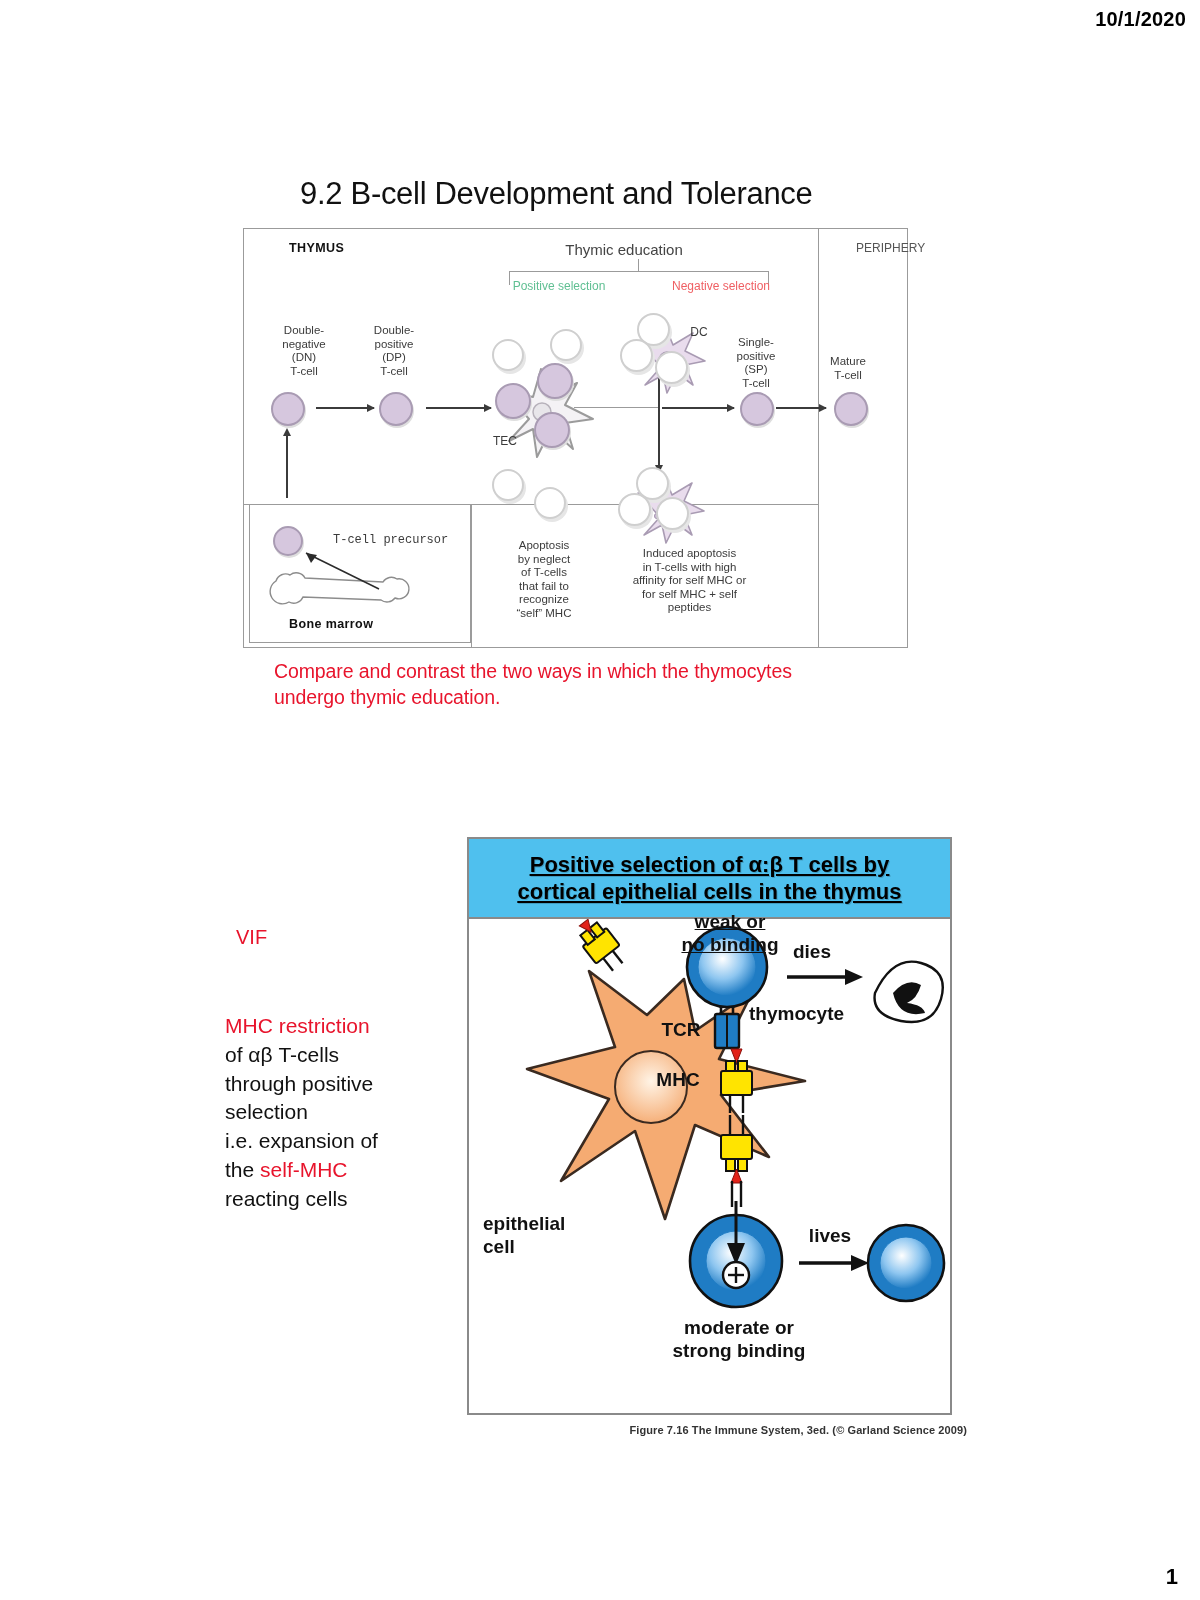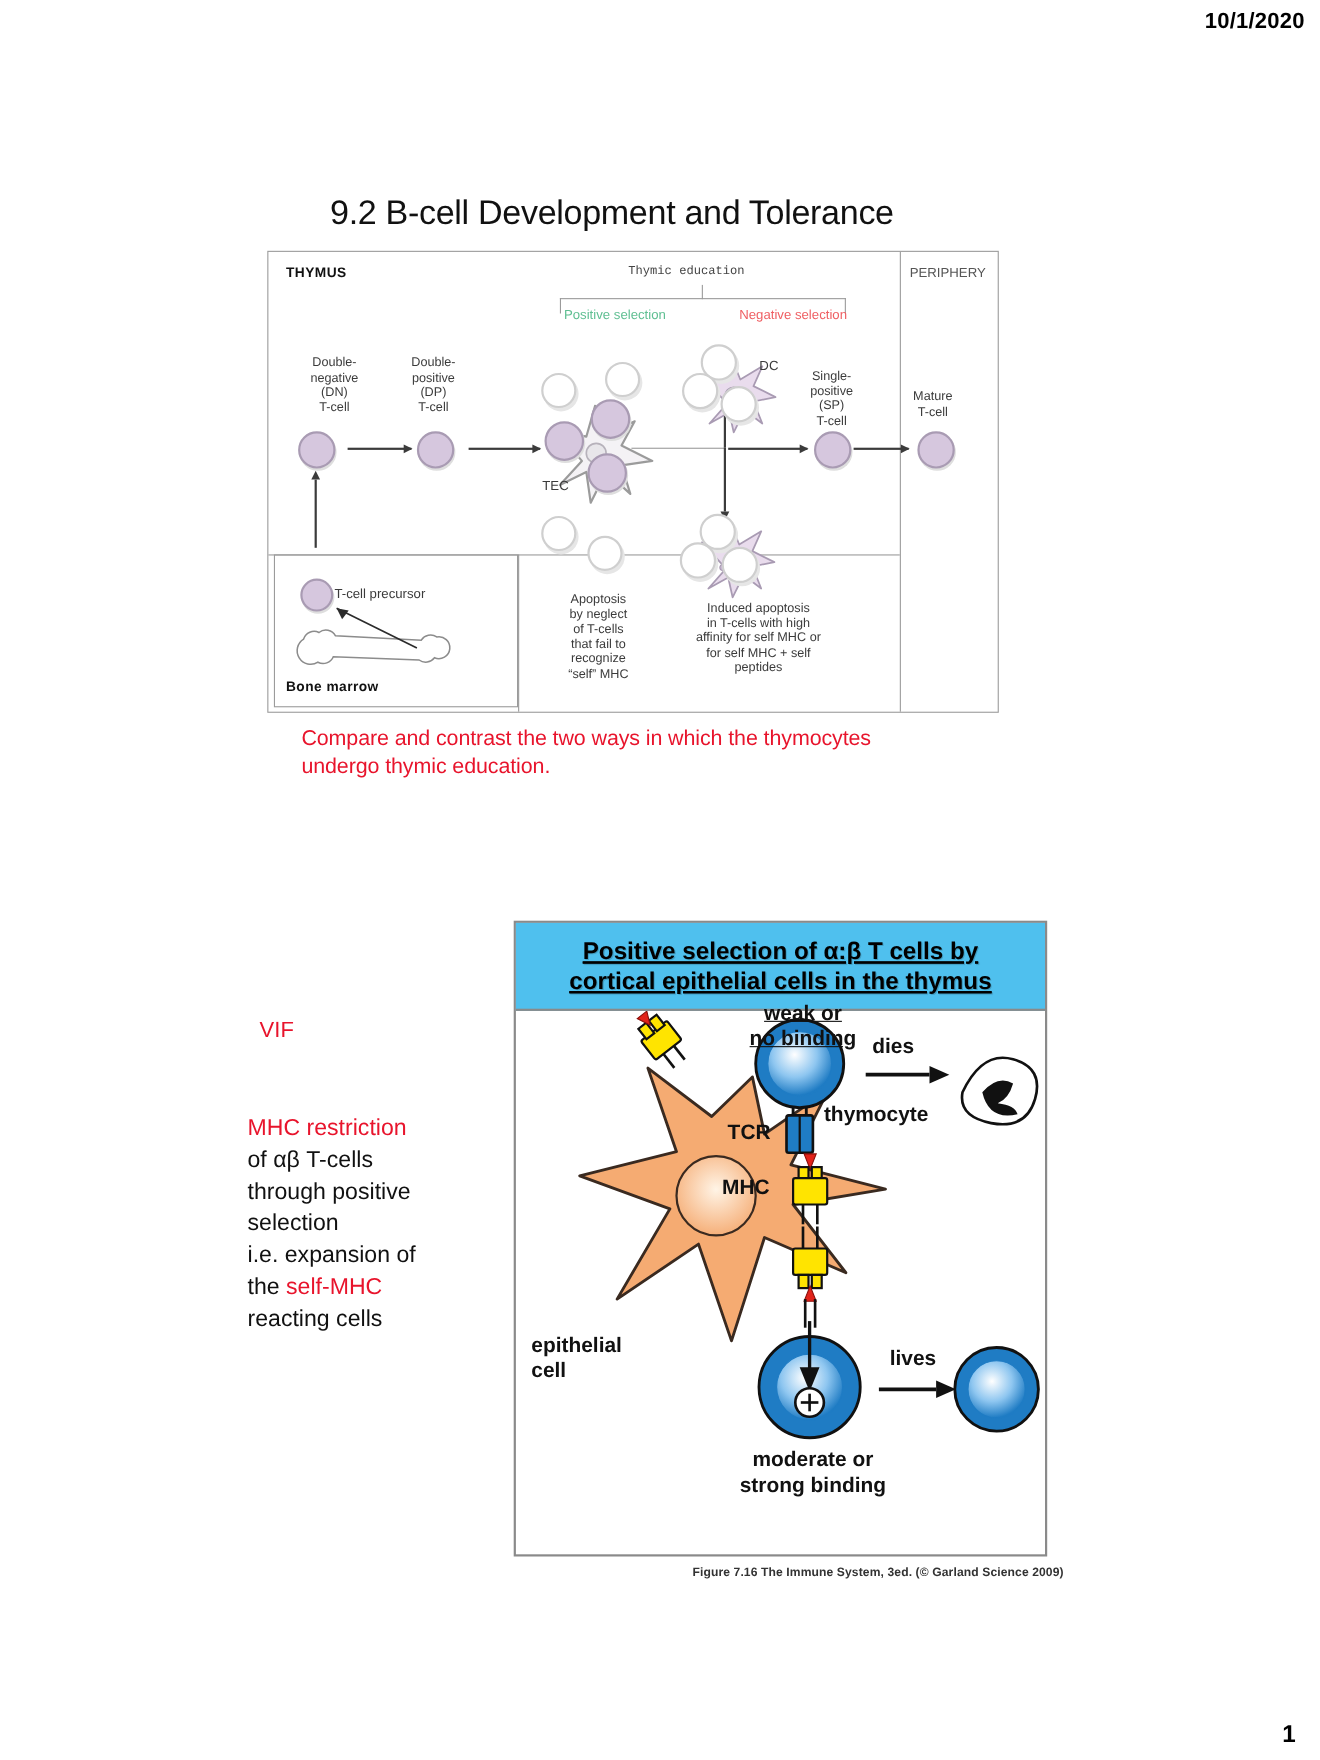--- a/index.html
+++ b/index.html
@@ -37,26 +37,26 @@
     box-sizing:border-box;
     font-size:11.5px; color:#3b3b3b;
   }
   .fig1 .vline{
     position:absolute; top:0; bottom:0; width:1px; background:#9b9b9b;
   }
   .fig1 .hline{
     position:absolute; height:1px; background:#9b9b9b;
   }
   .lbl{position:absolute; line-height:1.18; text-align:center; white-space:pre-line;}
-  .lbl-left{text-align:left;}
+  .lbl-left{text-align:left;margin-left:29px;}
   .bold{font-weight:700; color:#111; letter-spacing:.4px;}
 
   .thymus-lab{left:16px; top:12px; font-size:12.5px;}
   .periphery-lab{left:583px; top:12px; font-size:12px; color:#555;}
-  .thymic-edu{left:300px; top:12px; width:160px; font-size:11px; color:#444;font-family:Liberation Mono, monospace;}
+  .thymic-edu{left:300px; top:12px; width:160px; font-size:15px; color:#444;}
 
   .bracket{
     position:absolute; left:265px; top:42px; width:260px; height:14px;
     border:1px solid #9b9b9b; border-bottom:none; box-sizing:border-box;
   }
   .bracket-stem{
     position:absolute; left:394px; top:30px; width:1px; height:13px; background:#9b9b9b;
   }
   .pos-sel{left:230px; top:50px; width:170px; color:#5fbf92; font-size:12px;}
   .neg-sel{left:392px; top:50px; width:170px; color:#ef5f63; font-size:12px;}
@@ -230,21 +230,21 @@
   <div class="arrow-h" style="left:418px; top:178px; width:72px;"></div>
   <div class="cell" style="left:496px; top:163px; width:30px; height:30px;"></div>
 
   <div class="lbl mature-lab" style="left:564px; top:126px; width:80px;">Mature
 T-cell</div>
   <div class="arrow-h" style="left:532px; top:178px; width:50px;"></div>
   <div class="cell" style="left:590px; top:163px; width:30px; height:30px;"></div>
 
   <div class="bm-box"></div>
   <div class="cell" style="left:29px; top:297px; width:26px; height:26px;"></div>
-  <div class="lbl lbl-left precursor-lab" style="left:60px; top:304px; width:140px; font-size:12px;">T-cell precursor</div>
+  <div class="lbl lbl-left precursor-lab" style="left:60px; top:304px; width:140px; font-size:12px;font-family:Liberation Mono, monospace;">T-cell precursor</div>
   <svg width="150" height="70" style="position:absolute; left:18px; top:330px;">
     <path d="M14 22 a10 10 0 0 1 14 -6 a10 10 0 0 1 15 3 l78 4 a10 10 0 0 1 14 -3 a10 10 0 1 1 -2 19
              a10 10 0 0 1 -14 2 l-78 -3 a10 10 0 0 1 -14 5 a10 10 0 1 1 -13 -21 Z" fill="#ffffff" stroke="#8c8c8c" stroke-width="1.4"></path>
   </svg>
   <svg width="120" height="60" style="position:absolute; left:40px; top:312px;">
     <path d="M95 48 L22 12" stroke="#2b2b2b" stroke-width="1.5"></path>
     <path d="M22 12 L33 14 L27 22 Z" fill="#2b2b2b"></path>
   </svg>
   <div class="lbl lbl-left bold" style="left:16px; top:388px; font-size:12.5px;">Bone marrow</div>
 

